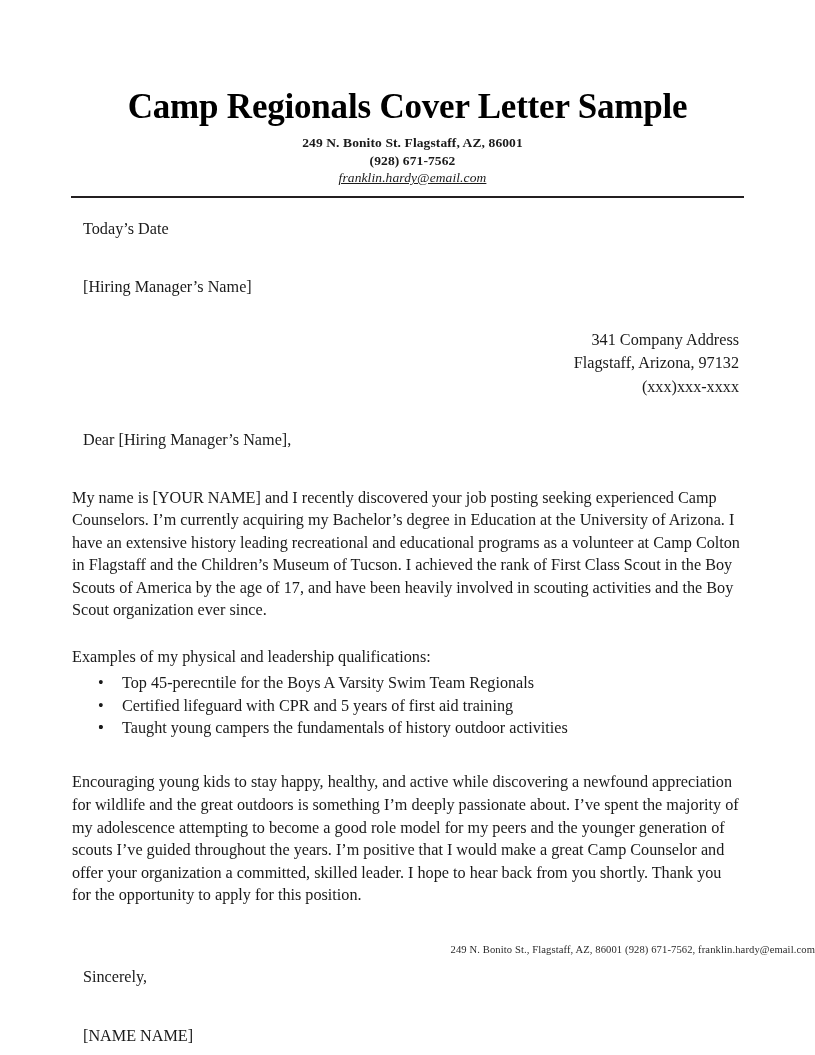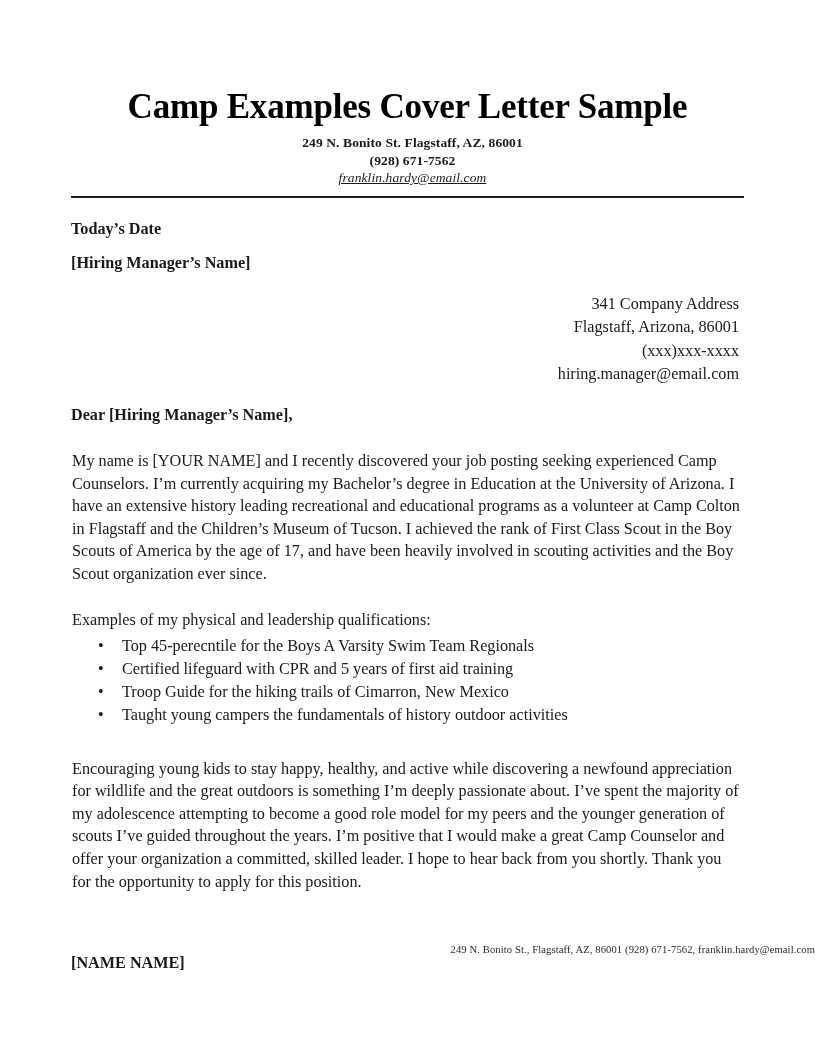--- a/index.html
+++ b/index.html
@@ -58,23 +58,22 @@
     height: 0;
   }
 
   
   .body-wrap {
     padding: 0 72px 0 71px;
     font-size: 16.2px;
     line-height: 22.6px;
   }
   .meta-line {
-    margin: 0;
+    margin: 12px;
     line-height: 22.6px;
-    font-weight: bold;
   }
   .gap-sm { height: 12px; }
   .gap-md { height: 16px; }
   .gap-lg { height: 22px; }
   .gap-xl { height: 30px; }
 
   .block-top { margin-top: 20px; }
 
   .addr-line {
     margin: 4px;
@@ -117,44 +116,43 @@
     letter-spacing: 0.1px;
     color: #2a2a2a;
   }
 </style>
 </head>
 <body>
 
 <div class="page">
 
   <div class="header">
-    <h1 class="doc-title">Camp Examples Cover Letter Sample</h1>
+    <h1 class="doc-title">Camp Regionals Cover Letter Sample</h1>
     <div class="contact-block">
       <div class="contact-line">249 N. Bonito St. Flagstaff, AZ, 86001</div>
       <div class="contact-line">(928) 671-7562</div>
       <div class="contact-line email">franklin.hardy@email.com</div>
     </div>
     <hr class="header-rule">
   </div>
 
   <div class="body-wrap">
 
     <div class="block-top">
       <p class="meta-line">Today’s Date</p>
       <div class="gap-sm"></div>
       <p class="meta-line">[Hiring Manager’s Name]</p>
     </div>
 
     <div class="gap-md"></div>
 
     <div>
       <p class="addr-line">341 Company Address</p>
-      <p class="addr-line">Flagstaff, Arizona, 86001</p>
+      <p class="addr-line">Flagstaff, Arizona, 97132</p>
       <p class="addr-line">(xxx)xxx-xxxx</p>
-      <p class="addr-line">hiring.manager@email.com</p>
     </div>
 
     <div class="gap-md"></div>
 
     <p class="meta-line">Dear [Hiring Manager’s Name],</p>
 
     <div class="gap-lg"></div>
 
     <p class="para">My name is [YOUR NAME] and I recently discovered your job posting seeking experienced Camp Counselors. I’m currently acquiring my Bachelor’s degree in Education at the University of Arizona. I have an extensive history leading recreational and educational programs as a volunteer at Camp Colton in Flagstaff and the Children’s Museum of Tucson. I achieved the rank of First Class Scout in the Boy Scouts of America by the age of 17, and have been heavily involved in scouting activities and the Boy Scout organization ever since.</p>
 
@@ -166,35 +164,35 @@
       <li>
         <span class="dot">•</span>
         <span>Top 45-perecntile for the Boys A Varsity Swim Team Regionals</span>
       </li>
       <li>
         <span class="dot">•</span>
         <span>Certified lifeguard with CPR and 5 years of first aid training</span>
       </li>
       <li>
         <span class="dot">•</span>
-        <span>Troop Guide for the hiking trails of Cimarron, New Mexico</span>
       </li>
       <li>
         <span class="dot">•</span>
         <span>Taught young campers the fundamentals of history outdoor activities</span>
       </li>
     </ul>
 
     <div class="gap-xl"></div>
 
     <p class="para">Encouraging young kids to stay happy, healthy, and active while discovering a newfound appreciation for wildlife and the great outdoors is something I’m deeply passionate about. I’ve spent the majority of my adolescence attempting to become a good role model for my peers and the younger generation of scouts I’ve guided throughout the years. I’m positive that I would make a great Camp Counselor and offer your organization a committed, skilled leader. I hope to hear back from you shortly. Thank you for the opportunity to apply for this position.</p>
 
     <div class="gap-xl"></div>
     <div class="gap-md"></div>
 
+    <p class="meta-line">Sincerely,</p>
     <div class="gap-sm"></div>
     <p class="meta-line">[NAME NAME]</p>
 
   </div>
 
   <div class="footer">249 N. Bonito St., Flagstaff, AZ, 86001 (928) 671-7562, franklin.hardy@email.com</div>
 
 </div>
 
 </body></html>

